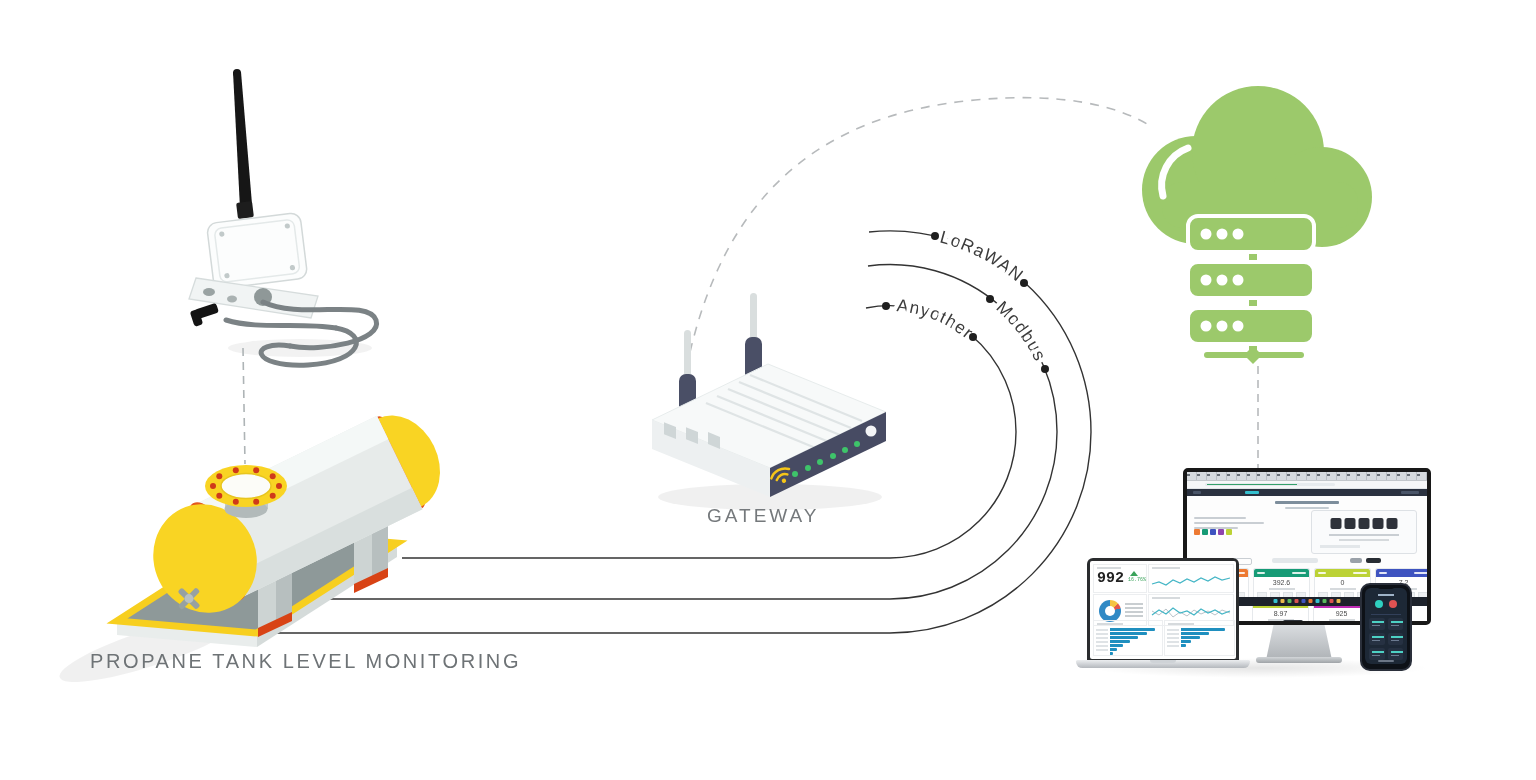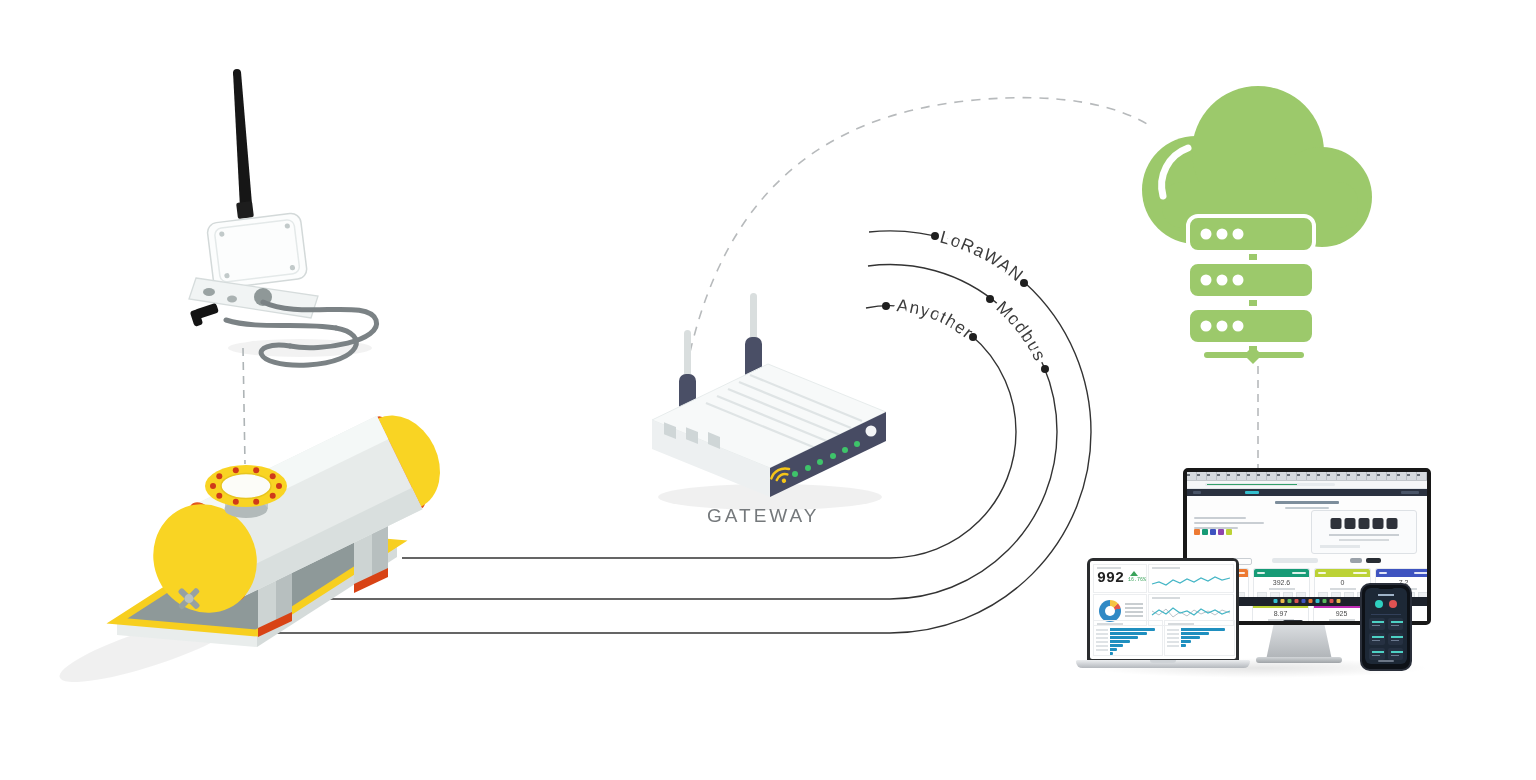--- a/index.html
+++ b/index.html
@@ -307,20 +307,21 @@
             <circle cx="1222" cy="326" r="5.5"></circle>
             <circle cx="1238" cy="326" r="5.5"></circle>
       </g>
     </g>
     <rect x="1204" y="352" width="100" height="6" rx="3" fill="#9CC96B"></rect>
     <polygon points="1253,346 1262,355 1253,364 1244,355" fill="#9CC96B"></polygon>
   </g>
 </svg>
 
 
+<div class="cap tank">PROPANE TANK LEVEL MONITORING</div>
 <div class="cap gw">GATEWAY</div>
 
 
 <div class="dev-shadow"></div>
 
 <div class="monitor">
   <div class="mscreen">
     <div class="tabstrip"></div>
     <div class="toolbar">
           <div class="url"></div>

